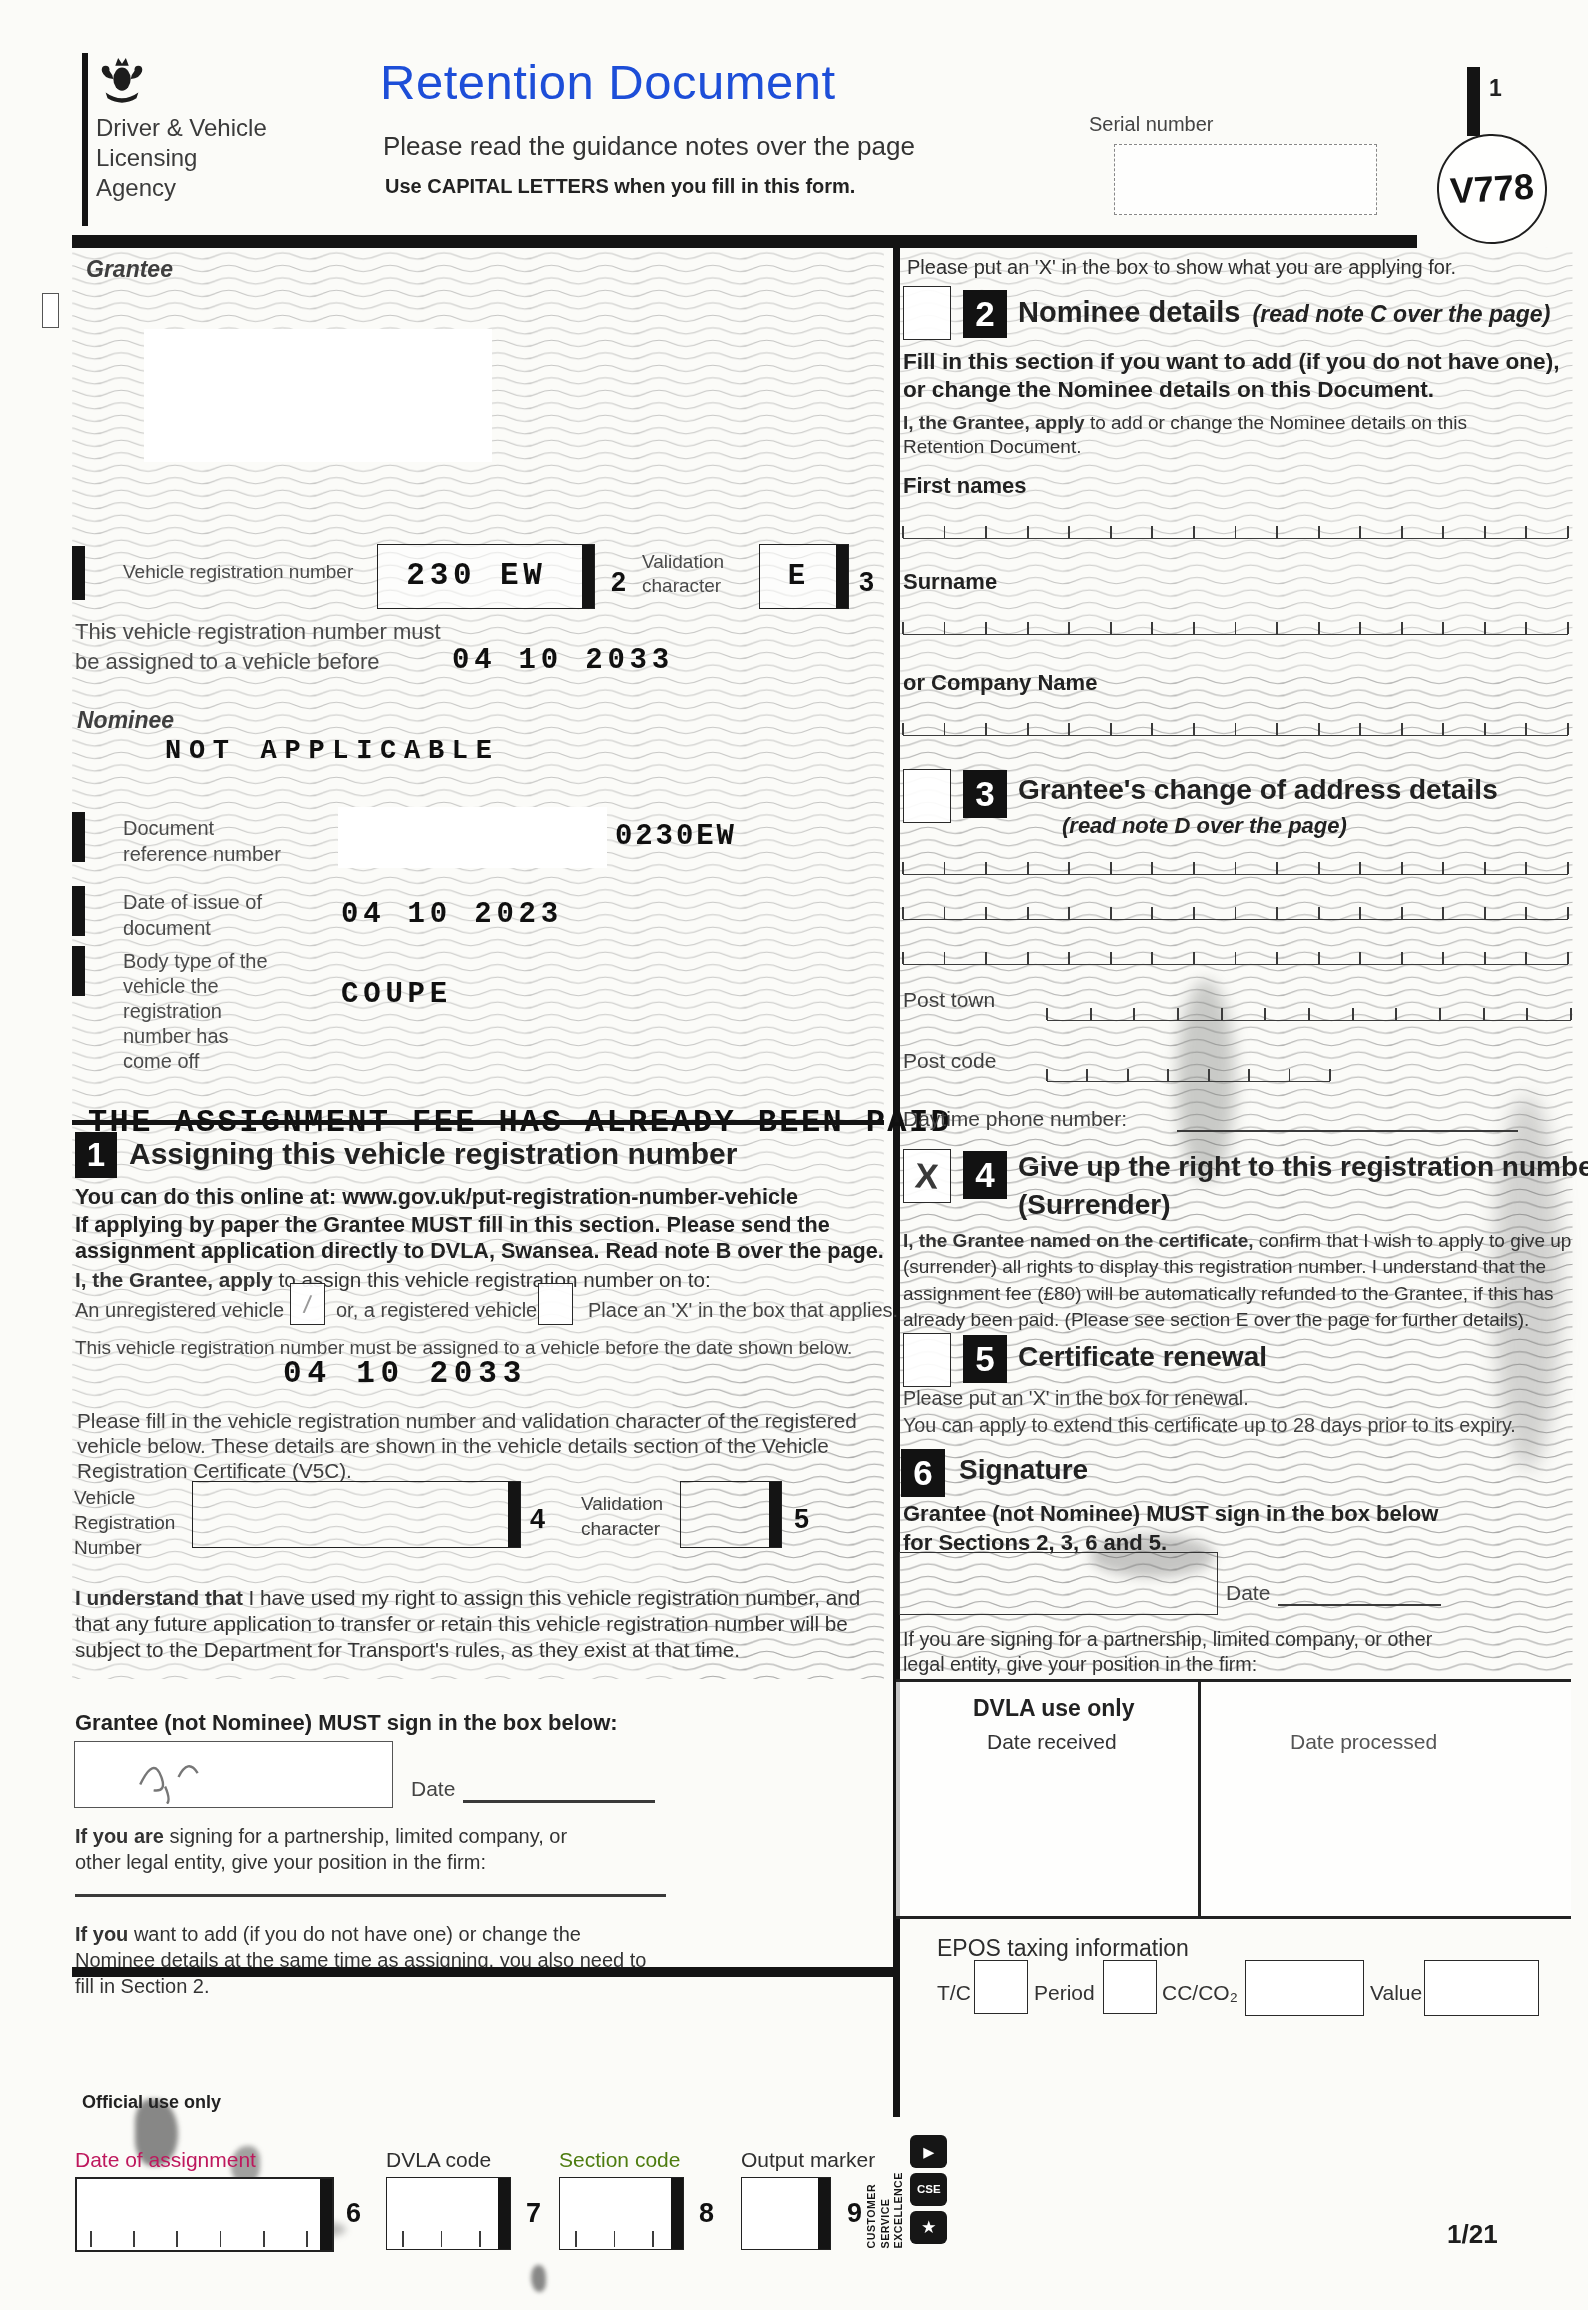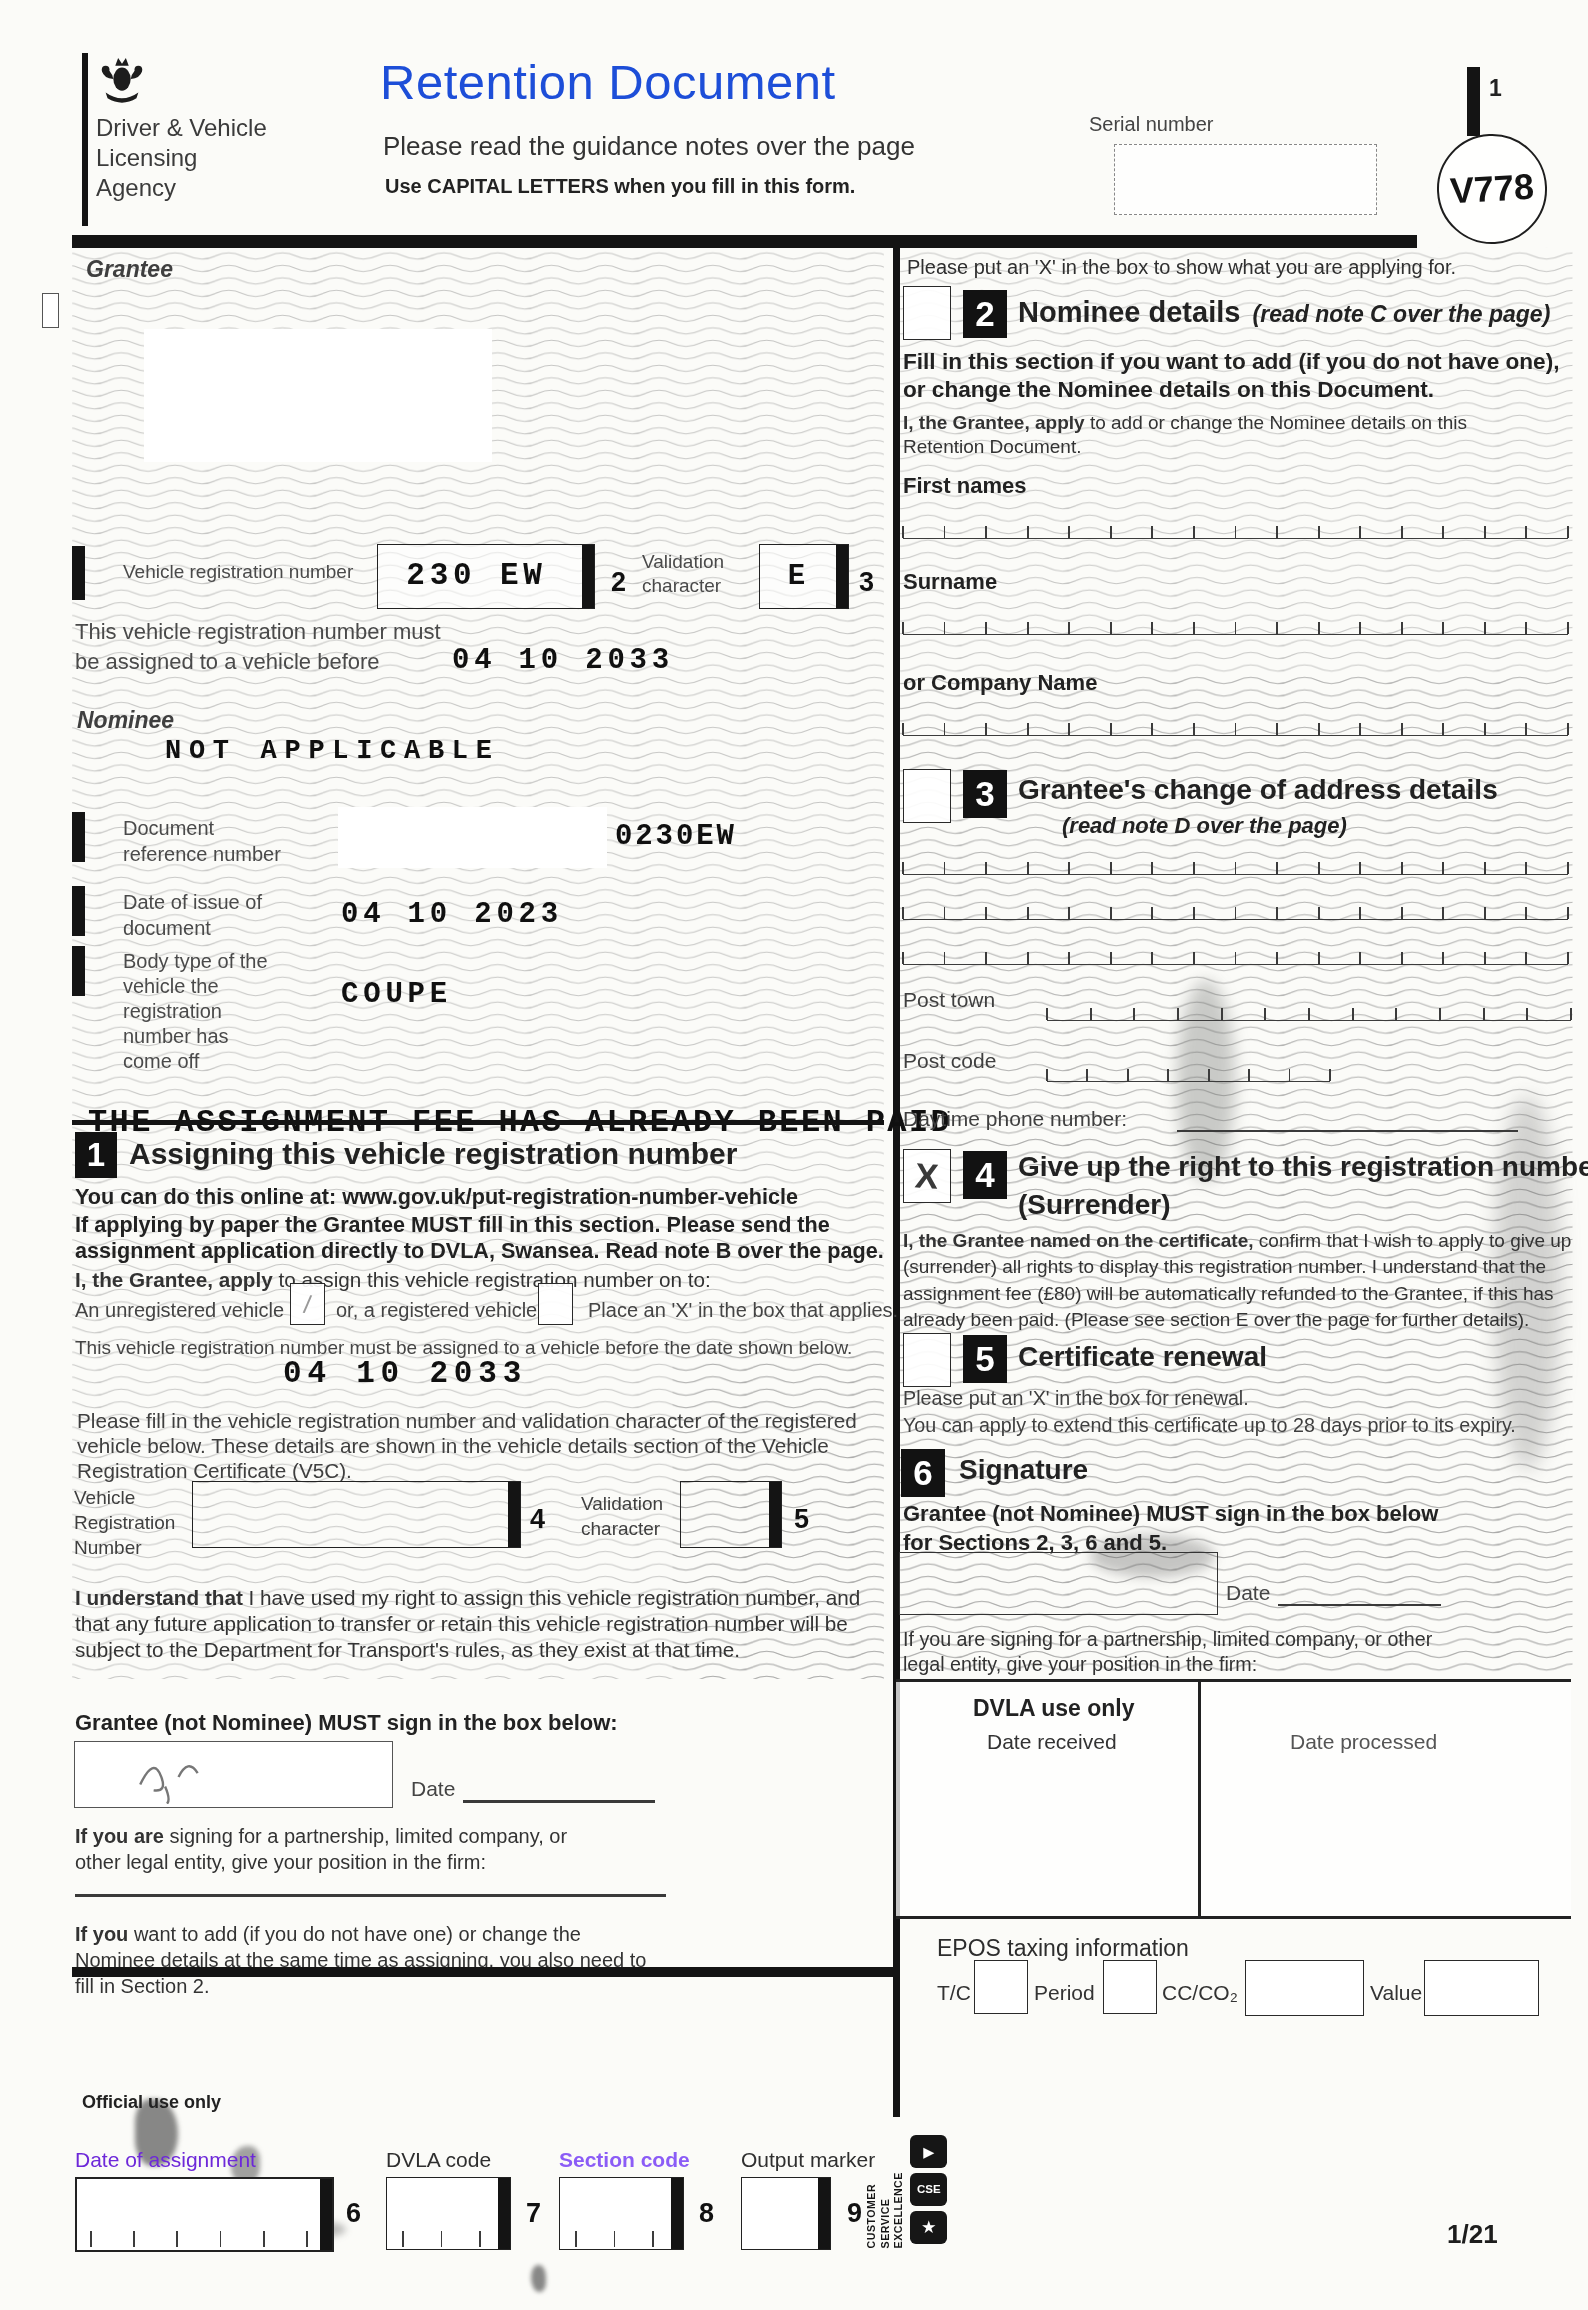--- a/index.html
+++ b/index.html
@@ -398,21 +398,21 @@
   <div class="cb abs" style="left:974px;top:1960px;width:52px;height:52px;"></div>
   <div class="abs" style="left:1034px;top:1981px;font-size:21px;color:#333;">Period</div>
   <div class="cb abs" style="left:1103px;top:1960px;width:52px;height:52px;"></div>
   <div class="abs" style="left:1162px;top:1981px;font-size:21px;color:#333;">CC/CO₂</div>
   <div class="cb abs" style="left:1245px;top:1960px;width:117px;height:54px;"></div>
   <div class="abs" style="left:1370px;top:1981px;font-size:21px;color:#333;">Value</div>
   <div class="cb abs" style="left:1424px;top:1960px;width:113px;height:54px;"></div>
 
   <div class="abs b" style="left:82px;top:2092px;font-size:18px;">Official use only</div>
 
-  <div class="abs" style="left:75px;top:2148px;font-size:21px;color:#6d28d9;">Date of assignment</div>
+  <div class="abs" style="left:75px;top:2148px;font-size:21px;color:#be185d;">Date of assignment</div>
   <div class="fieldbox" style="left:75px;top:2177px;width:255px;height:71px;background:#fff;border-width:2.9px;">
     <div class="endbar"></div>
   </div>
   <div class="comb noline" style="left:91px;top:2210px;width:216px;height:37px;">
       <i style="left: 0%;"></i>
       <i style="left: 20%;"></i>
       <i style="left: 40%;"></i>
       <i style="left: 60%;"></i>
       <i style="left: 80%;"></i>
       <i style="left: 100%;"></i>
@@ -423,21 +423,21 @@
   <div class="fieldbox" style="left:386px;top:2177px;width:123px;height:71px;background:#fff;">
     <div class="endbar"></div>
   </div>
   <div class="comb noline" style="left:403px;top:2210px;width:77px;height:37px;">
       <i style="left: 0%;"></i>
       <i style="left: 50%;"></i>
       <i style="left: 100%;"></i>
     </div>
   <div class="abs mk" style="left:526px;top:2198px;">7</div>
 
-  <div class="abs" style="left:559px;top:2148px;font-size:21px;color:#8b5cf6;font-weight:bold;">Section code</div>
+  <div class="abs" style="left:559px;top:2148px;font-size:21px;color:#4d7c0f;">Section code</div>
   <div class="fieldbox" style="left:559px;top:2177px;width:123px;height:71px;background:#fff;">
     <div class="endbar"></div>
   </div>
   <div class="comb noline" style="left:576px;top:2210px;width:77px;height:37px;">
       <i style="left: 0%;"></i>
       <i style="left: 50%;"></i>
       <i style="left: 100%;"></i>
     </div>
   <div class="abs mk" style="left:699px;top:2198px;">8</div>
 

